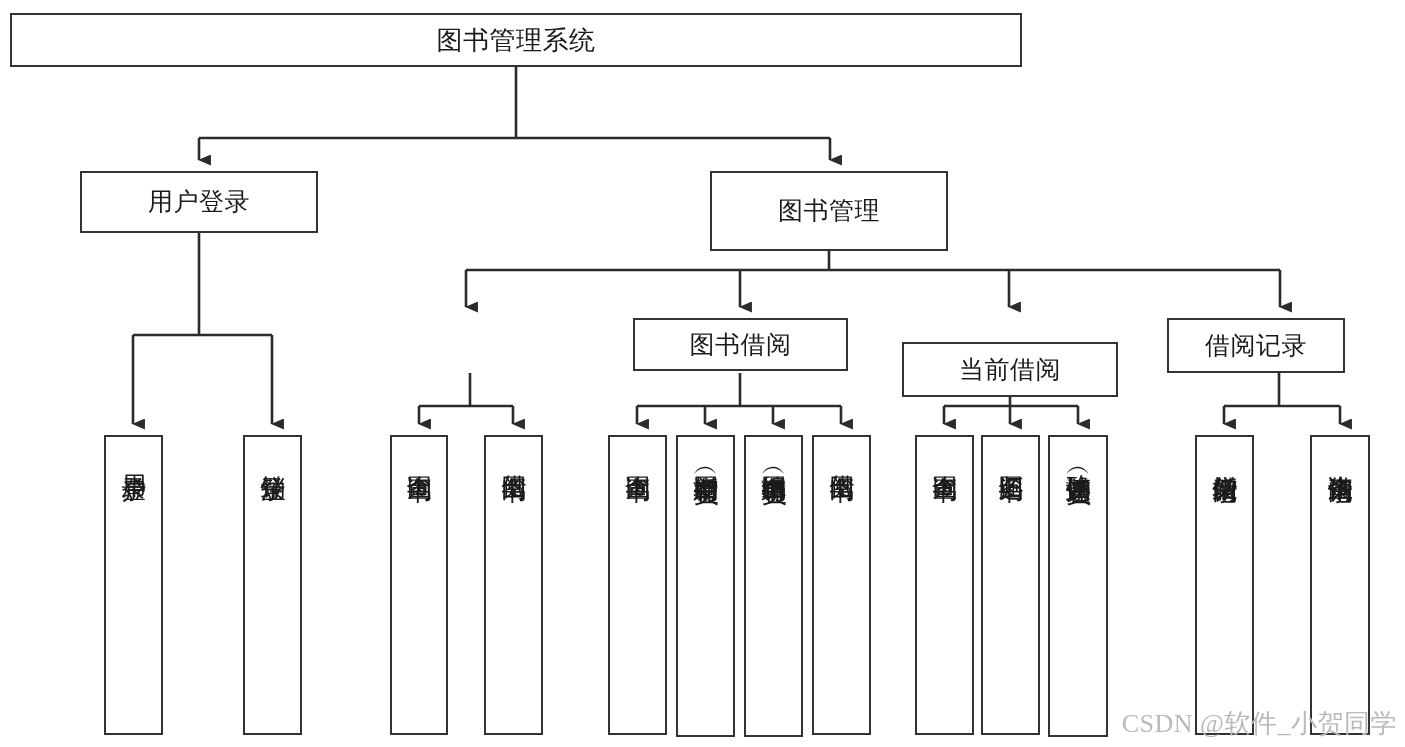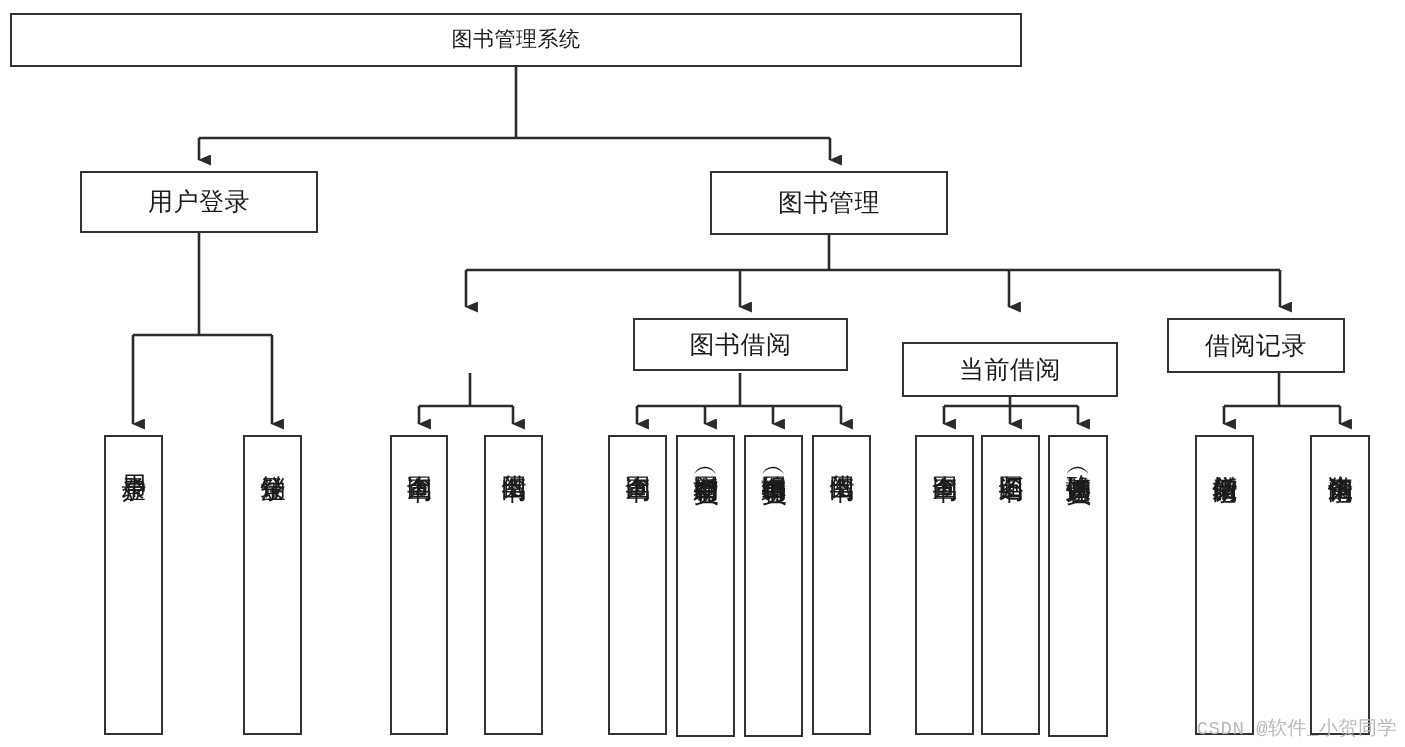--- a/index.html
+++ b/index.html
@@ -35,45 +35,45 @@
     align-items: center;
     justify-content: center;
     color: #1b1b1b;
   }
   .node.horiz {
     font-size: 25px;
     letter-spacing: 0.5px;
     line-height: 1.1;
   }
   .node.root {
-    font-size: 21px;
+    font-size: 26px;
   }
   .node.leaf {
     font-size: 25px;
     align-items: flex-start;
     justify-content: center;
     padding-top: 18px;
   }
   .vtext {
     writing-mode: vertical-rl;
     text-orientation: upright;
     line-height: 1.12;
     letter-spacing: 1px;
     white-space: nowrap;
     display: block;
   }
   .watermark {
     position: absolute;
     right: 8px;
     bottom: 6px;
-    font-size: 19px;
+    font-size: 26px;
     color: #b9b9b9;
     letter-spacing: 0.5px;
     white-space: nowrap;
-    font-family: Liberation Mono, monospace;
+    font-family: Liberation Serif, serif;
   }
 </style>
 </head>
 <body>
 
 <div id="canvas">
 
   <svg class="wires" viewBox="0 0 1405 747" xmlns="http://www.w3.org/2000/svg">
     <defs>
       <marker id="arrow" viewBox="0 0 12 14" refX="6" refY="13" markerWidth="11" markerHeight="13" orient="auto-start-reverse" markerUnits="userSpaceOnUse">
@@ -124,21 +124,21 @@
     </g>
   </svg>
 
   <div class="node horiz root" id="node-root" style="left: 10px; top: 13px; width: 1012px; height: 54px;">
     <span>图书管理系统</span>
   </div>
 
   <div class="node horiz" id="node-l2-0" style="left: 80px; top: 171px; width: 238px; height: 62px;">
     <span>用户登录</span>
   </div>
-  <div class="node horiz" id="node-l2-1" style="left: 710px; top: 171px; width: 238px; height: 64px;">
+  <div class="node horiz" id="node-l2-1" style="left: 710px; top: 171px; width: 238px; height: 80px;">
     <span>图书管理</span>
   </div>
 
   <div class="node horiz" id="node-l3-1" style="left: 633px; top: 318px; width: 215px; height: 53px;">
     <span>图书借阅</span>
   </div>
   <div class="node horiz" id="node-l3-2" style="left: 902px; top: 318px; width: 216px; height: 55px; margin-top: 24px;">
     <span>当前借阅</span>
   </div>
   <div class="node horiz" id="node-l3-3" style="left: 1167px; top: 318px; width: 178px; height: 55px;">

